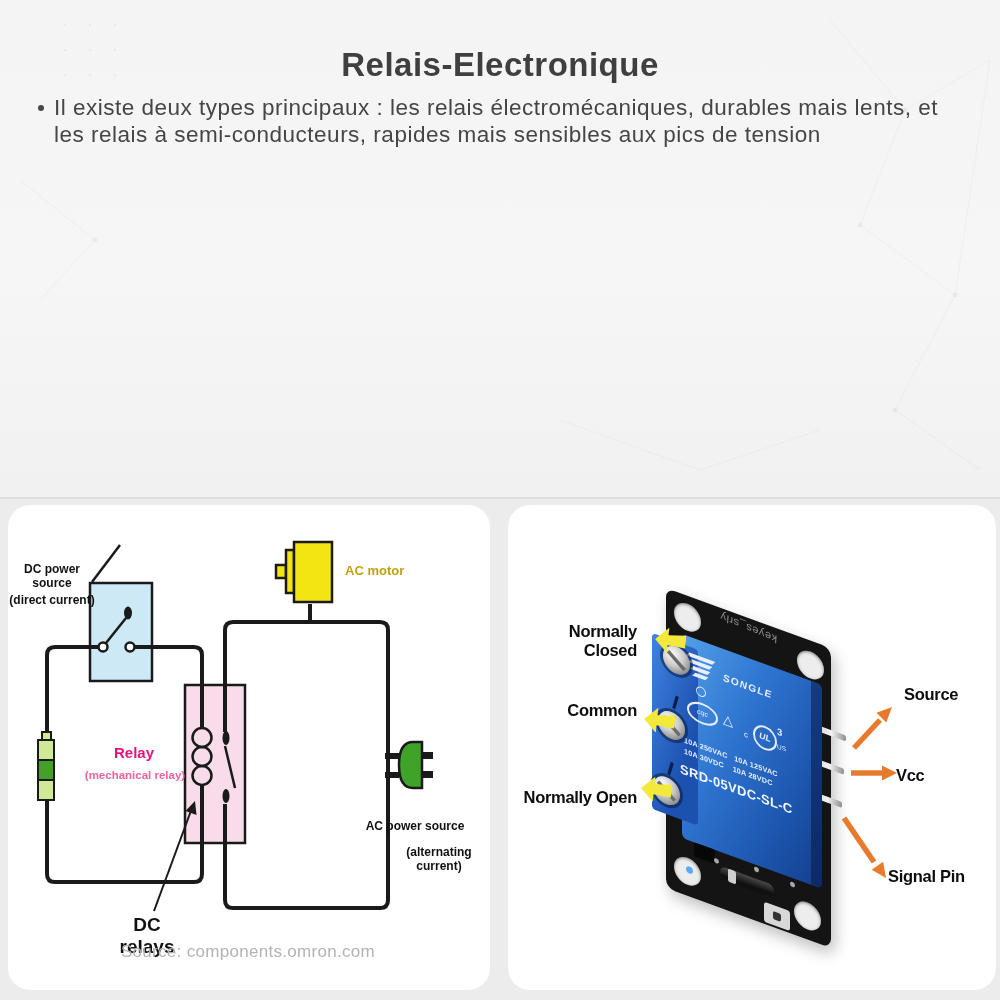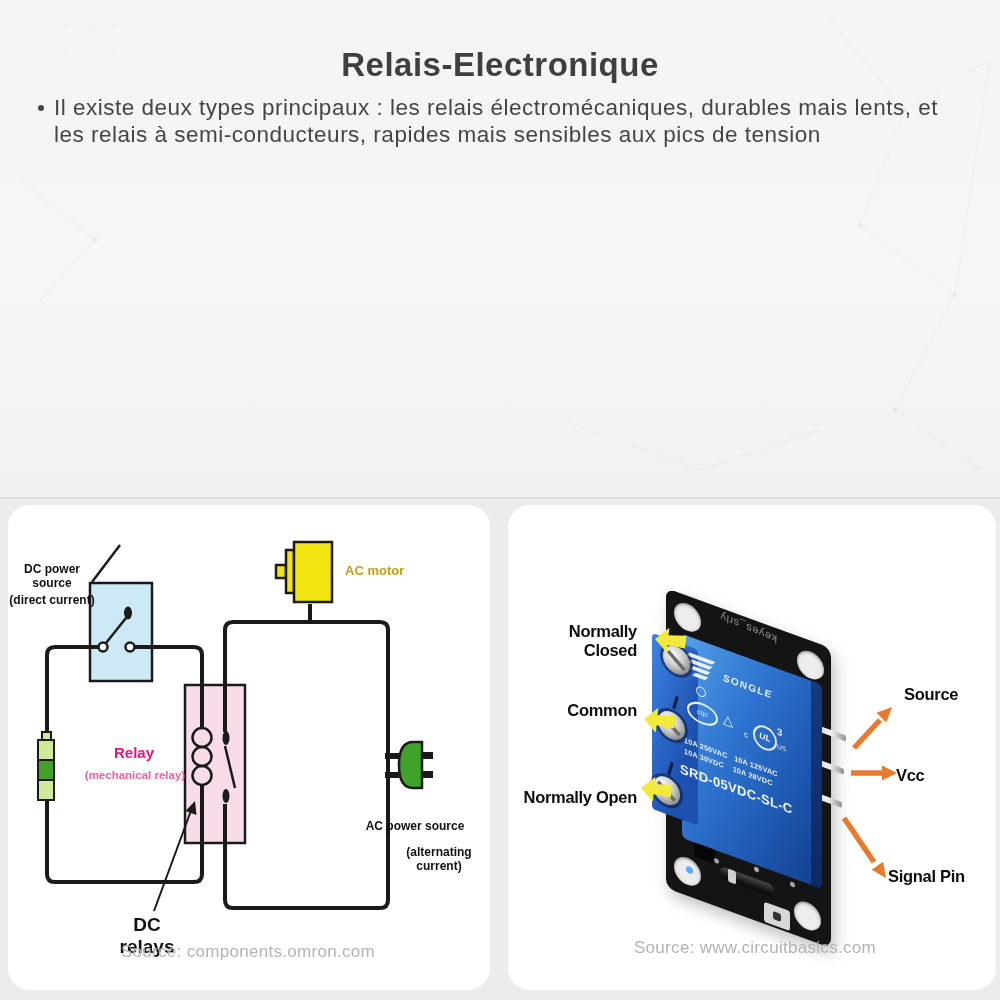--- a/index.html
+++ b/index.html
@@ -268,16 +268,15 @@
       <g stroke-width="5.5" fill="none">
         <line x1="346" y1="243" x2="372" y2="215" stroke="#e87a2d"></line>
         <line x1="343" y1="268" x2="376" y2="268" stroke="#e87a2d"></line>
         <line x1="336" y1="313" x2="366" y2="357" stroke="#e87a2d"></line>
       </g>
       <polygon points="384,202 378.3,217.5 368.5,207.7" fill="#e87a2d"></polygon>
       <polygon points="389,268 374,260.5 374,275.5" fill="#e87a2d"></polygon>
       <polygon points="378,373 363.7,364.7 375.1,356.7" fill="#e87a2d"></polygon>
     </svg>
 
-    <div class="src" style="left:92px;top:433px;width:310px;">Source: www.circuitbasics.com</div>
   </div>
 
 </div>
 
 </body></html>

